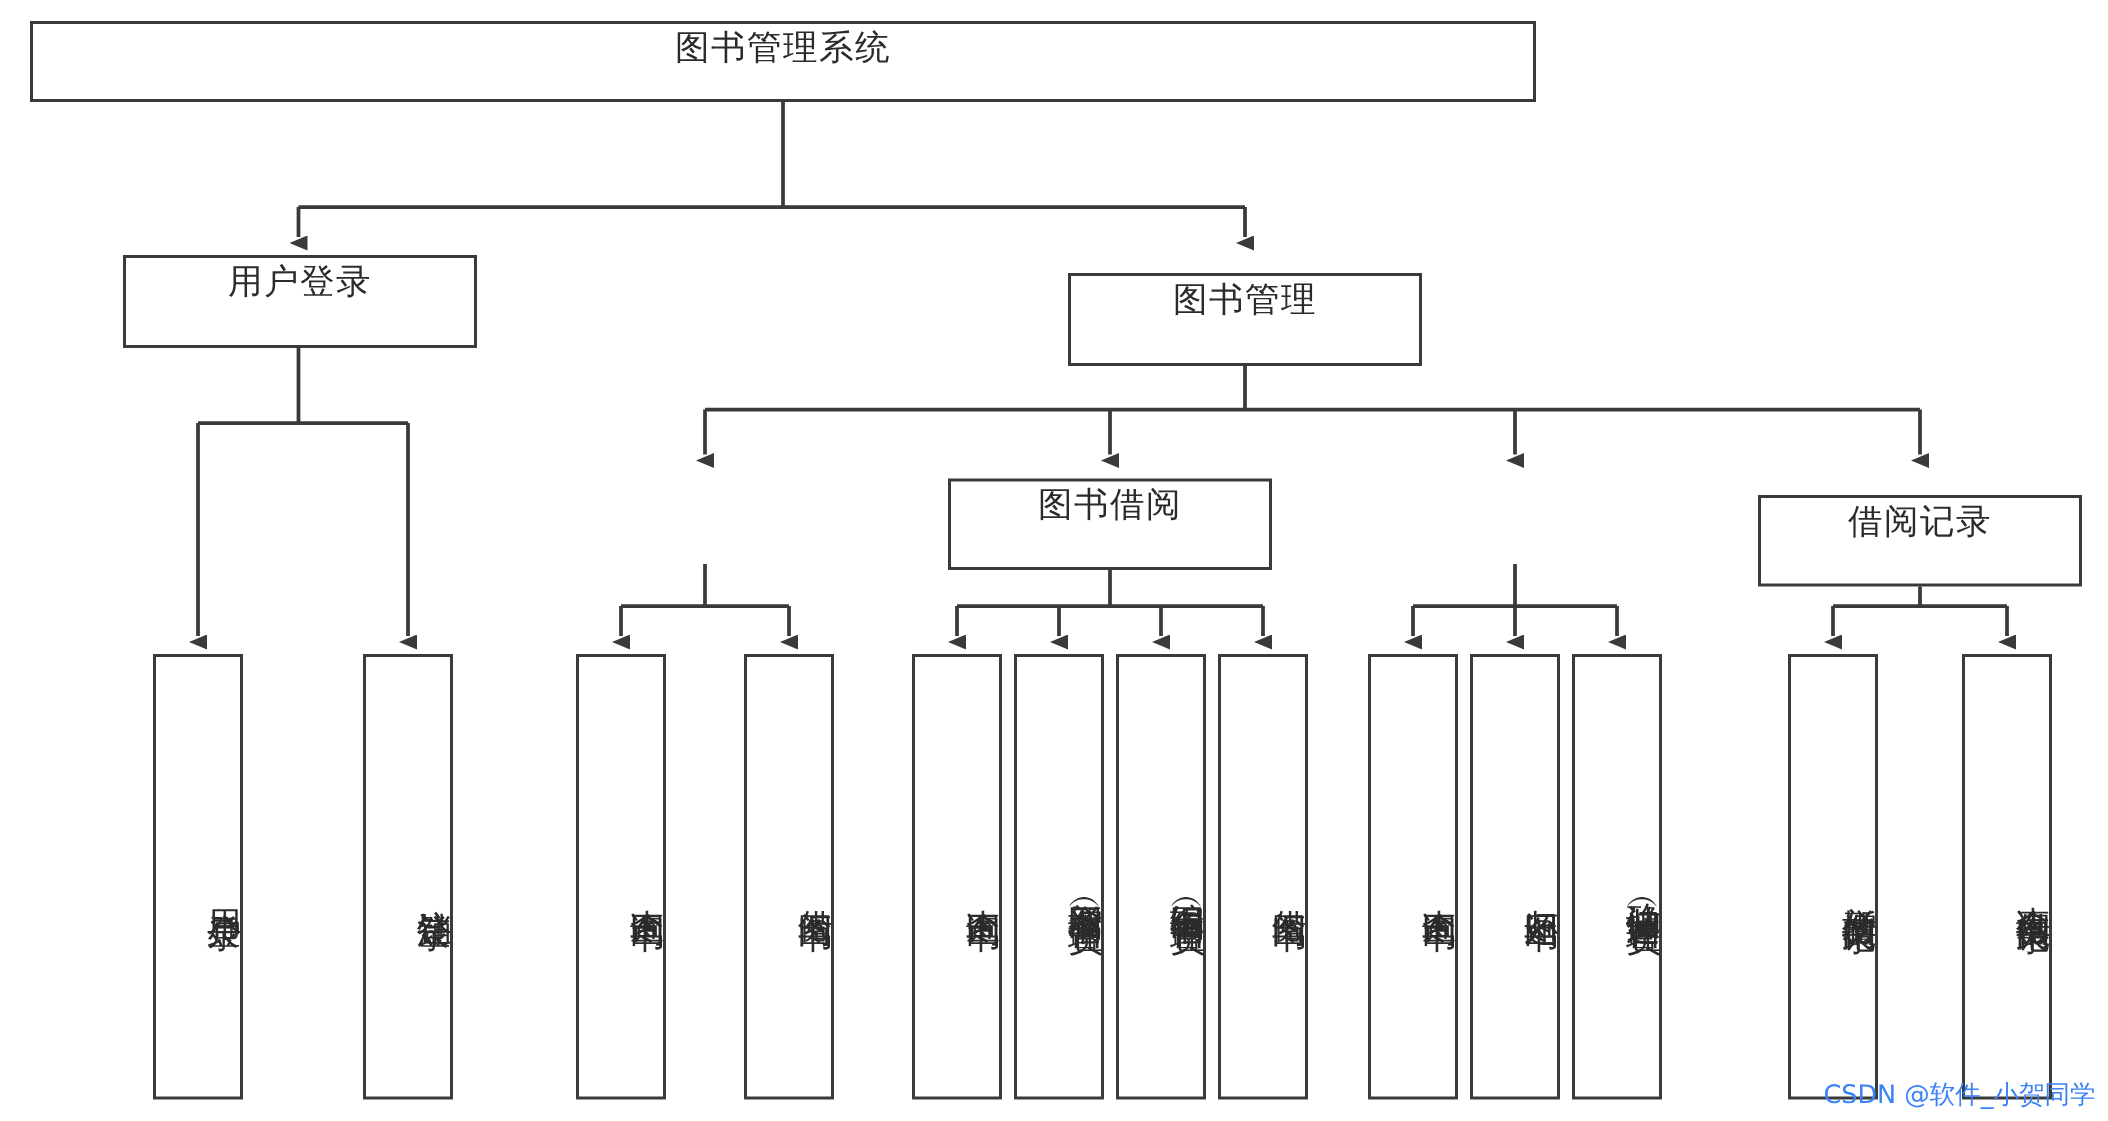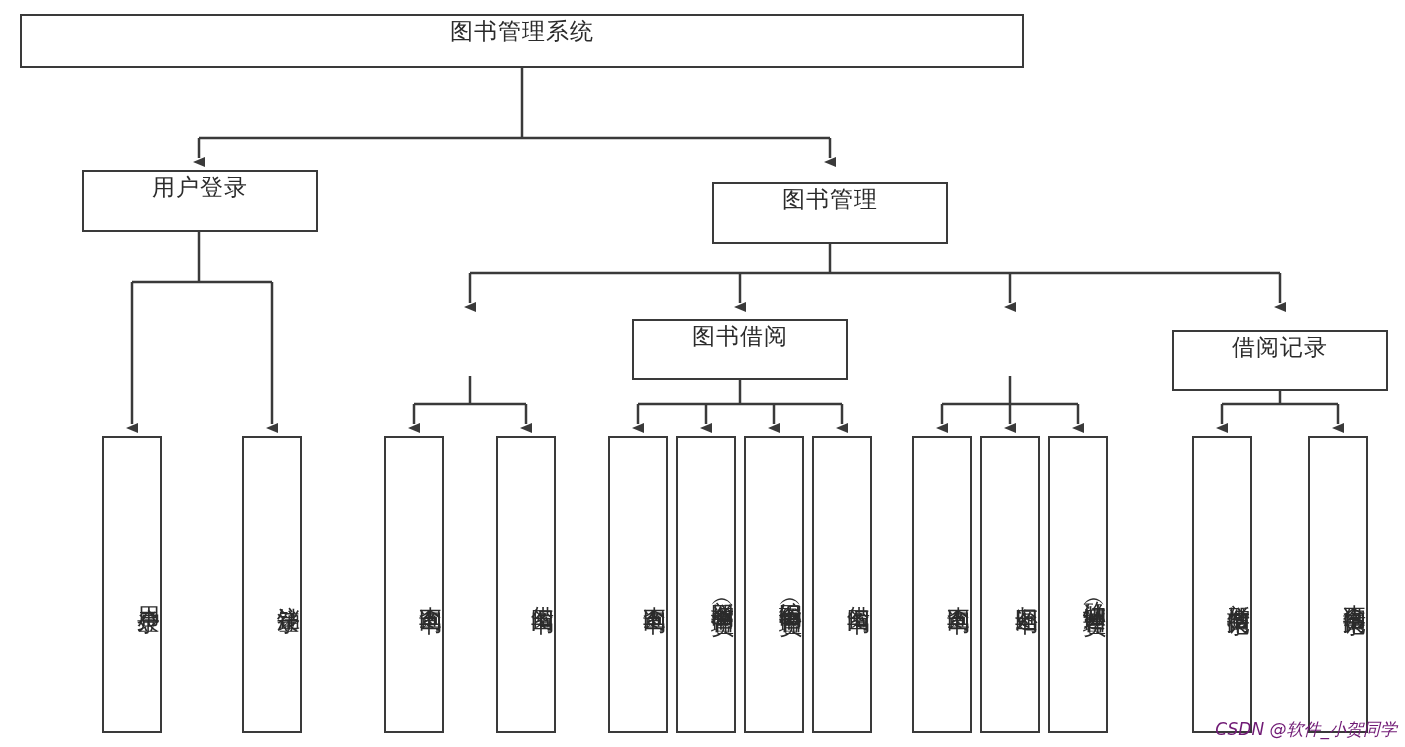--- a/index.html
+++ b/index.html
@@ -53,24 +53,23 @@
   .node.vert .label {
     writing-mode: vertical-rl;
     text-orientation: upright;
     white-space: nowrap;
   }
   #watermark {
     position: absolute;
     right: 8px;
     bottom: 6px;
     font-size: 17px;
-    color: #701a75;
+    color: #3b82f6;
     white-space: nowrap;
     z-index: 5;
-    font-style: italic;
   }
 </style>
 </head>
 <body>
 
 <div id="canvas">
 
   <svg id="edges" viewBox="0 0 1405 747">
     <defs>
       <marker id="arrow" markerWidth="10" markerHeight="12" refX="1" refY="6" orient="auto" markerUnits="userSpaceOnUse">

